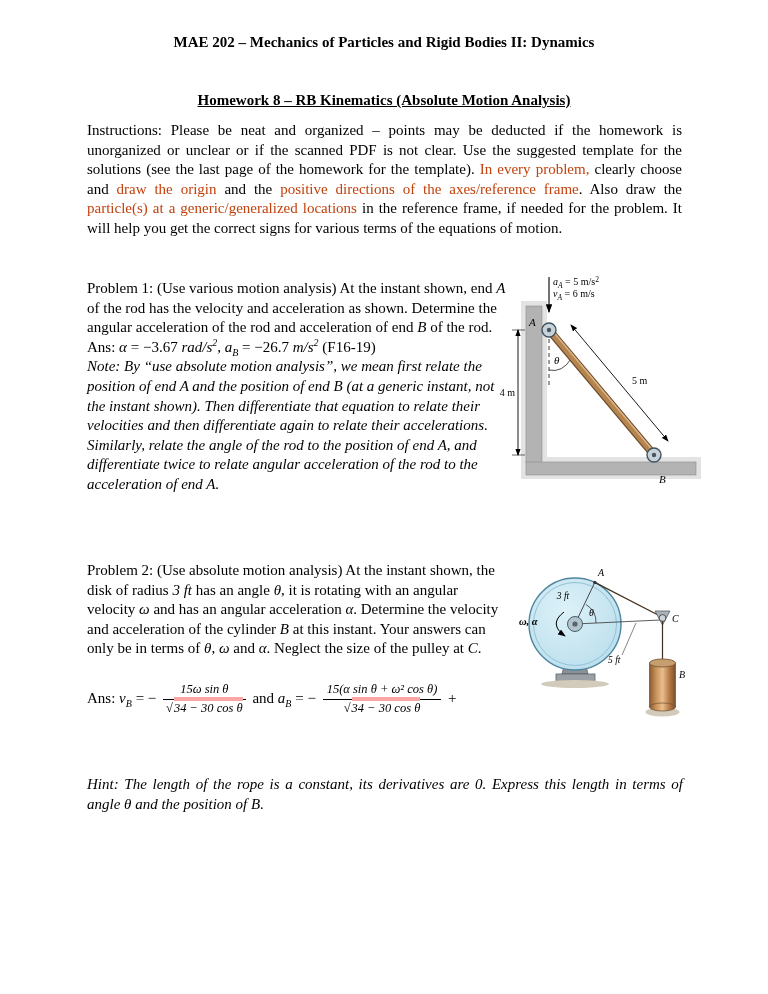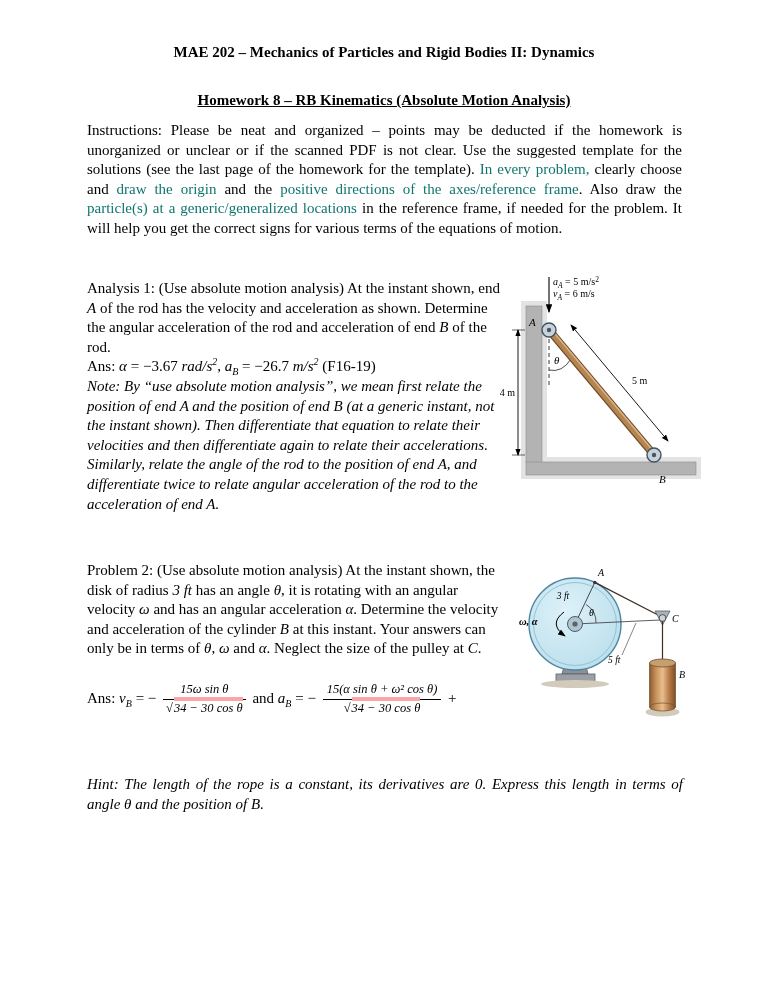--- a/index.html
+++ b/index.html
@@ -1,30 +1,30 @@
 <!DOCTYPE html>
 <html><head>
 <meta charset="utf-8">
 <style>
   *{margin:0;padding:0;box-sizing:border-box}
   html,body{background:#fff}
   .page{position:relative;width:768px;height:994px;background:#fff;color:#000;
         font-family:"Liberation Serif",serif;font-size:15px;overflow:hidden}
-  .title{position:absolute;top:44px;left:0;width:100%;text-align:center;font-weight:700}
+  .title{position:absolute;top:34px;left:0;width:100%;text-align:center;font-weight:700}
   .subtitle{position:absolute;top:92px;left:0;width:100%;text-align:center;font-weight:700;text-decoration:underline}
   .instructions{position:absolute;top:121px;left:87px;width:595px;line-height:19.6px;text-align:justify}
   .p1{position:absolute;top:279px;left:87px;width:420px;line-height:19.6px}
   .p2{position:absolute;top:561px;left:87px;width:422px;line-height:19.6px}
   .note{font-style:italic}
   .ans2{position:absolute;top:679px;left:87px;width:620px;line-height:38px;white-space:nowrap}
   .ans2b{position:absolute;top:723px;left:87px;line-height:42px}
   .hint{position:absolute;top:774px;left:87px;width:596px;line-height:20px;font-style:italic;text-align:justify}
   .seg-b{font-weight:400}
   .seg-i{font-style:italic}
-  .seg-r{color:#0f766e}
+  .seg-r{color:#c2410c}
   .seg-sup{vertical-align:super;font-size:10px;line-height:0}
   .seg-sub{vertical-align:sub;font-size:10px;line-height:0}
   .sub{vertical-align:sub;font-size:10px;line-height:0;font-style:italic}
   .frac{display:inline-flex;flex-direction:column;align-items:stretch;text-align:center;
         vertical-align:middle;font-size:12.5px;font-style:italic;line-height:1.25;margin:0 3px}
   .frac .num{border-bottom:1px solid #000;padding:0 4px 1px}
   .frac .den,.frac .den3{padding:1px 3px 0}
   .rad{border-top:4px solid #fca5a5;margin-left:1px}
   .expfrac{display:inline-flex;flex-direction:column;font-size:7.5px;line-height:1.15;
            vertical-align:5px;margin-left:1px;text-align:center;font-style:italic}
@@ -37,21 +37,21 @@
 <body>
 
 <div class="page">
 
   <div class="title">MAE 202 – Mechanics of Particles and Rigid Bodies II: Dynamics</div>
   <div class="subtitle">Homework 8 – RB Kinematics (Absolute Motion Analysis)</div>
 
   <p class="instructions"><span class="seg-b">Instructions:</span><span> Please be neat and organized – points may be deducted if the homework is unorganized or unclear or if the scanned PDF is not clear. Use the suggested template for the solutions (see the last page of the homework for the template). </span><span class="seg-r">In every problem,</span><span> clearly choose and </span><span class="seg-r">draw the origin</span><span> and the </span><span class="seg-r">positive directions of the axes/reference frame</span><span>. Also draw the </span><span class="seg-r">particle(s) at a generic/generalized locations</span><span> in the reference frame, if needed for the problem. It will help you get the correct signs for various terms of the equations of motion.</span></p>
 
   <div class="p1">
-    <p><span class="seg-b">Analysis 1: (Use absolute motion analysis)</span><span> At the instant shown, end </span><span class="seg-i">A</span><span> of the rod has the velocity and acceleration as shown. Determine the angular acceleration of the rod and acceleration of end </span><span class="seg-i">B</span><span> of the rod.</span></p>
+    <p><span class="seg-b">Problem 1: (Use various motion analysis)</span><span> At the instant shown, end </span><span class="seg-i">A</span><span> of the rod has the velocity and acceleration as shown. Determine the angular acceleration of the rod and acceleration of end </span><span class="seg-i">B</span><span> of the rod.</span></p>
     <p><span class="seg-b">Ans: </span><span class="seg-i">α</span><span> = −3.67 </span><span class="seg-i">rad/s</span><span class="seg-i seg-sup">2</span><span>, </span><span class="seg-i">a</span><span class="seg-i seg-sub">B</span><span> = −26.7 </span><span class="seg-i">m/s</span><span class="seg-i seg-sup">2</span><span>  (F16-19)</span></p>
     <p class="note">Note: By “use absolute motion analysis”, we mean first relate the position of end A and the position of end B (at a generic instant, not the instant shown). Then differentiate that equation to relate their velocities and then differentiate again to relate their accelerations. Similarly, relate the angle of the rod to the position of end A, and differentiate twice to relate angular acceleration of the rod to the acceleration of end A.</p>
   </div>
 
   <svg class="fig1" viewBox="0 0 215 245" width="215" height="245">
     <defs>
       <marker id="arrF1" viewBox="0 0 8 6" markerWidth="8" markerHeight="6" refX="7" refY="3" orient="auto-start-reverse">
         <path d="M0,0 L8,3 L0,6 Z" fill="#000"></path>
       </marker>
     </defs>

